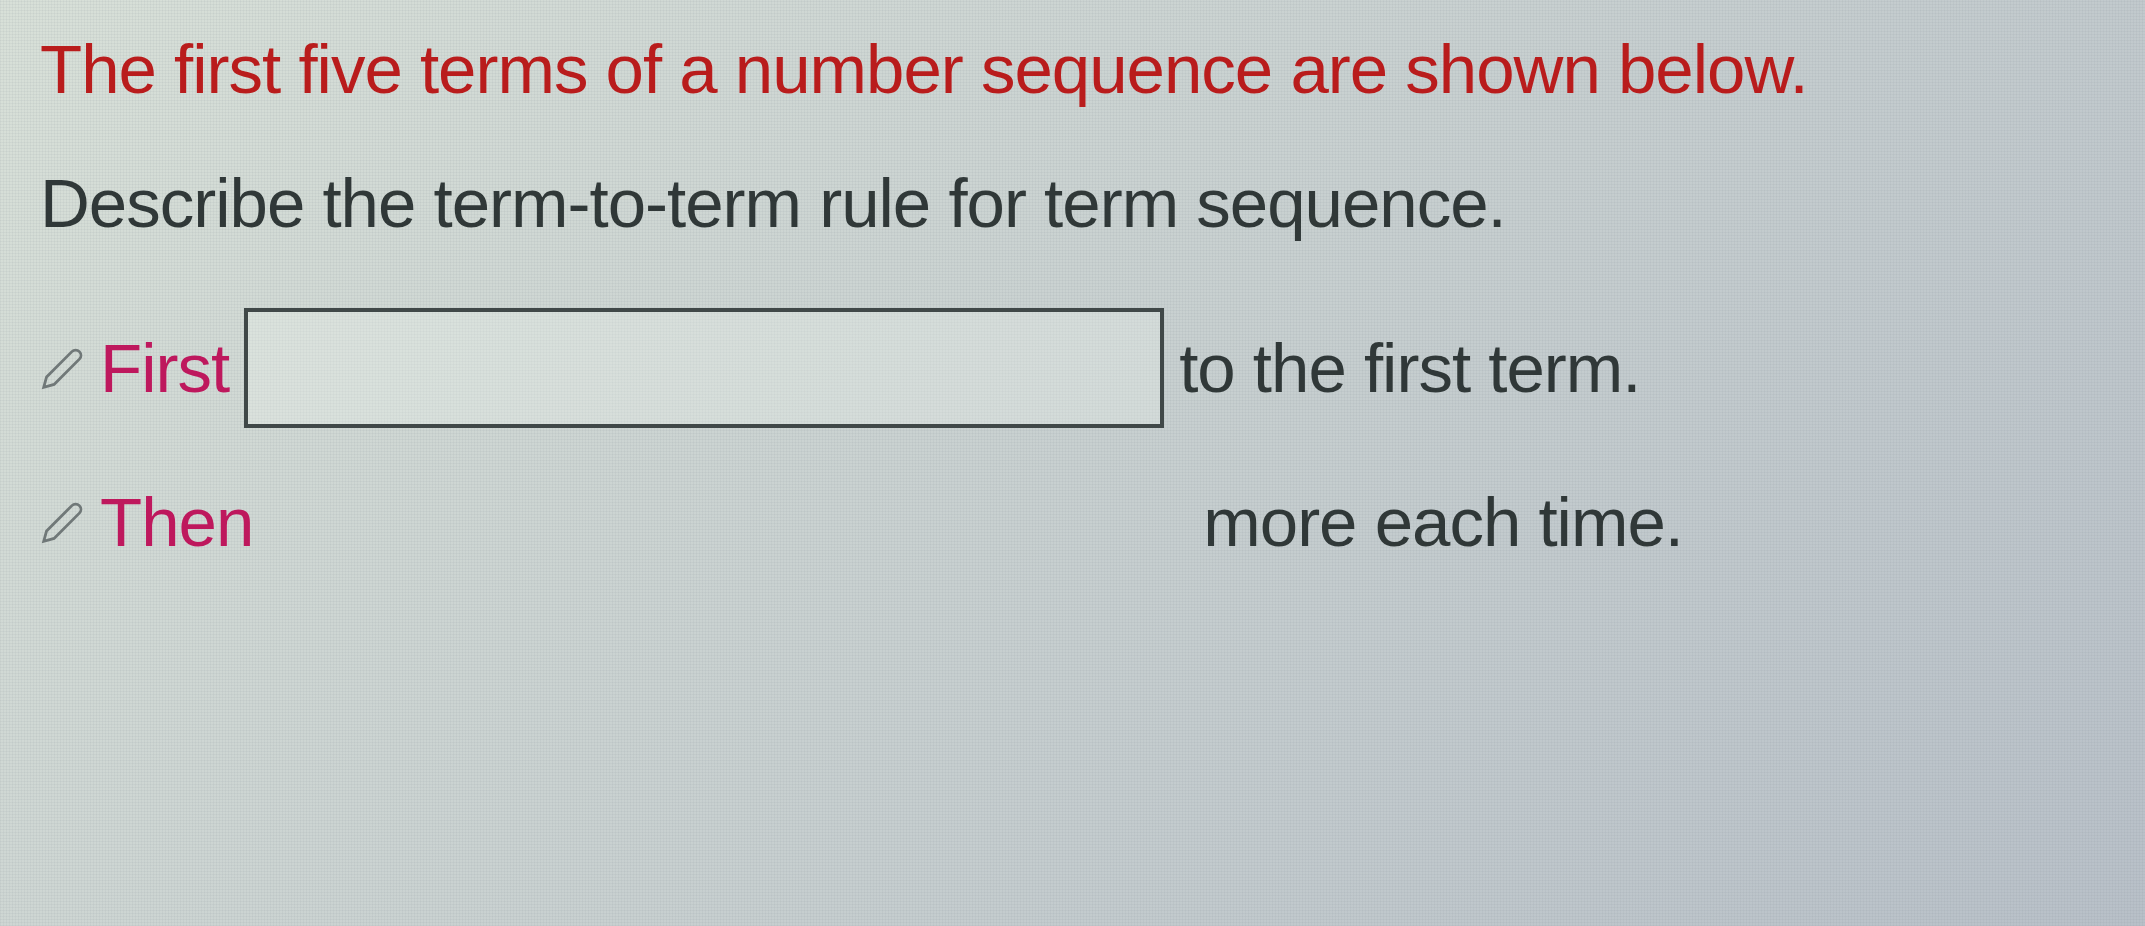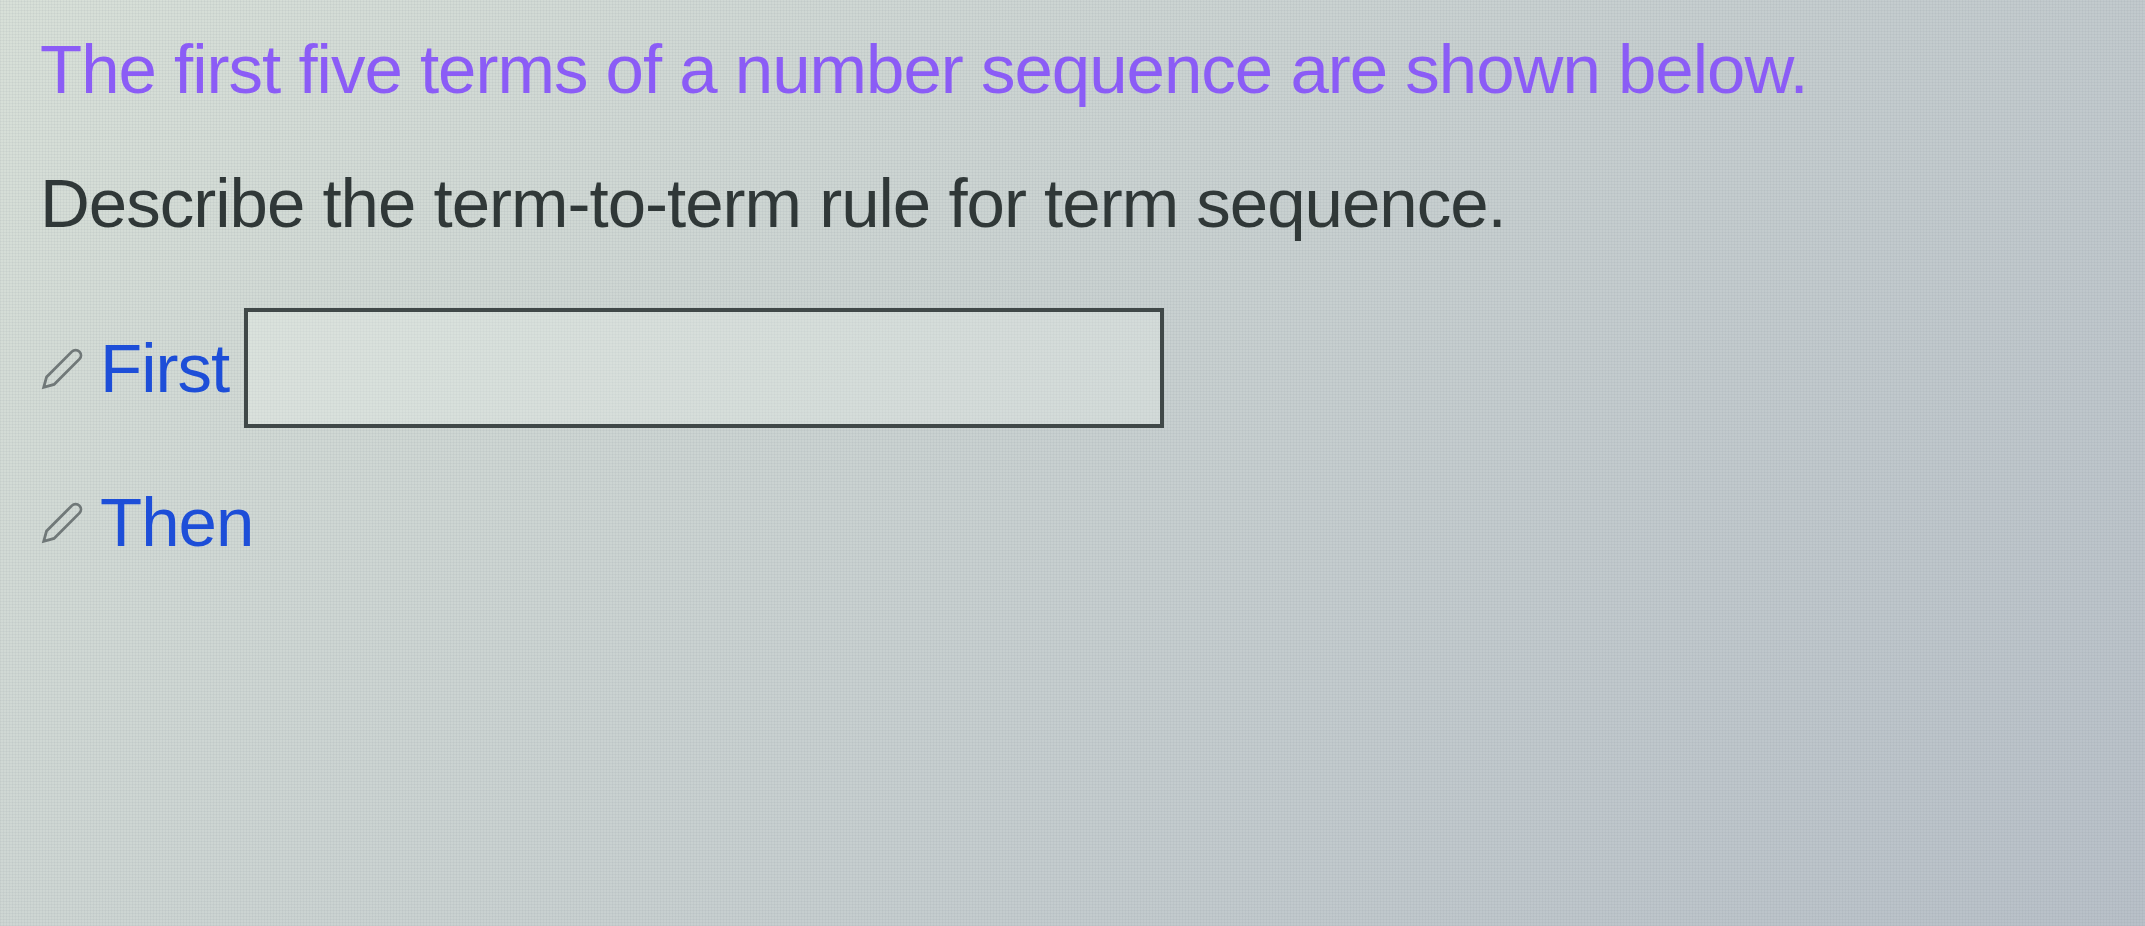--- a/index.html
+++ b/index.html
@@ -31,21 +31,21 @@
       pointer-events: none;
     }
     
     .content {
       position: relative;
       z-index: 1;
     }
     
     .question-intro {
       font-size: 69px;
-      color: #8b5cf6;
+      color: #b91c1c;
       font-weight: 400;
       margin-bottom: 55px;
       letter-spacing: -1px;
     }
     
     .sequence {
       font-size: 73px;
       color: #202020;
       font-family: 'Times New Roman', Times, serif;
       font-weight: 400;
@@ -70,21 +70,21 @@
     
     .pencil-icon {
       width: 45px;
       height: 45px;
       margin-right: 15px;
       flex-shrink: 0;
     }
     
     .answer-label {
       font-size: 69px;
-      color: #1d4ed8;
+      color: #be185d;
       font-weight: 400;
       letter-spacing: -1px;
     }
     
     .answer-input {
       width: 920px;
       height: 120px;
       border: 4px solid #404848;
       background: rgba(240, 245, 240, 0.3);
       font-size: 60px;
@@ -113,21 +113,23 @@
 
 
   <div class="question-task">Describe the term-to-term rule for term sequence.</div>
 
   <div class="answer-row row-1">
     <svg class="pencil-icon" viewBox="0 0 24 24" fill="none" stroke="#707878" stroke-width="1.5">
       <path d="M17 3a2.828 2.828 0 1 1 4 4L7.5 20.5 2 22l1.5-5.5L17 3z"></path>
     </svg>
     <span class="answer-label">First</span>
     <input type="text" class="answer-input" value="" style="">
+    <span class="answer-suffix">to the first term.</span>
   </div>
 
   <div class="answer-row row-2">
     <svg class="pencil-icon" viewBox="0 0 24 24" fill="none" stroke="#707878" stroke-width="1.5">
       <path d="M17 3a2.828 2.828 0 1 1 4 4L7.5 20.5 2 22l1.5-5.5L17 3z"></path>
     </svg>
     <span class="answer-label">Then</span>
+    <span class="answer-suffix">more each time.</span>
   </div>
 </div>
 
 </body></html>

